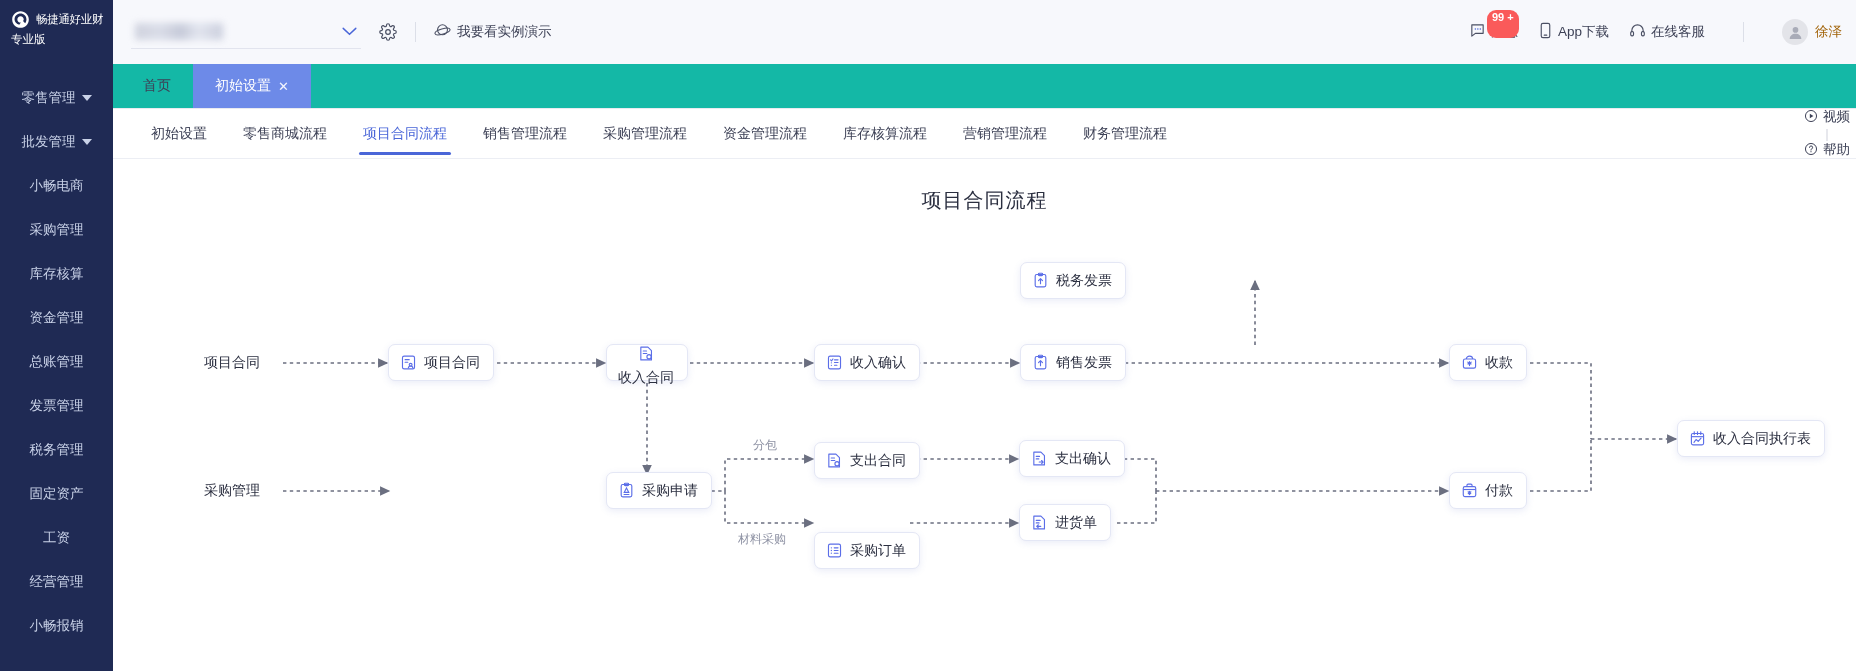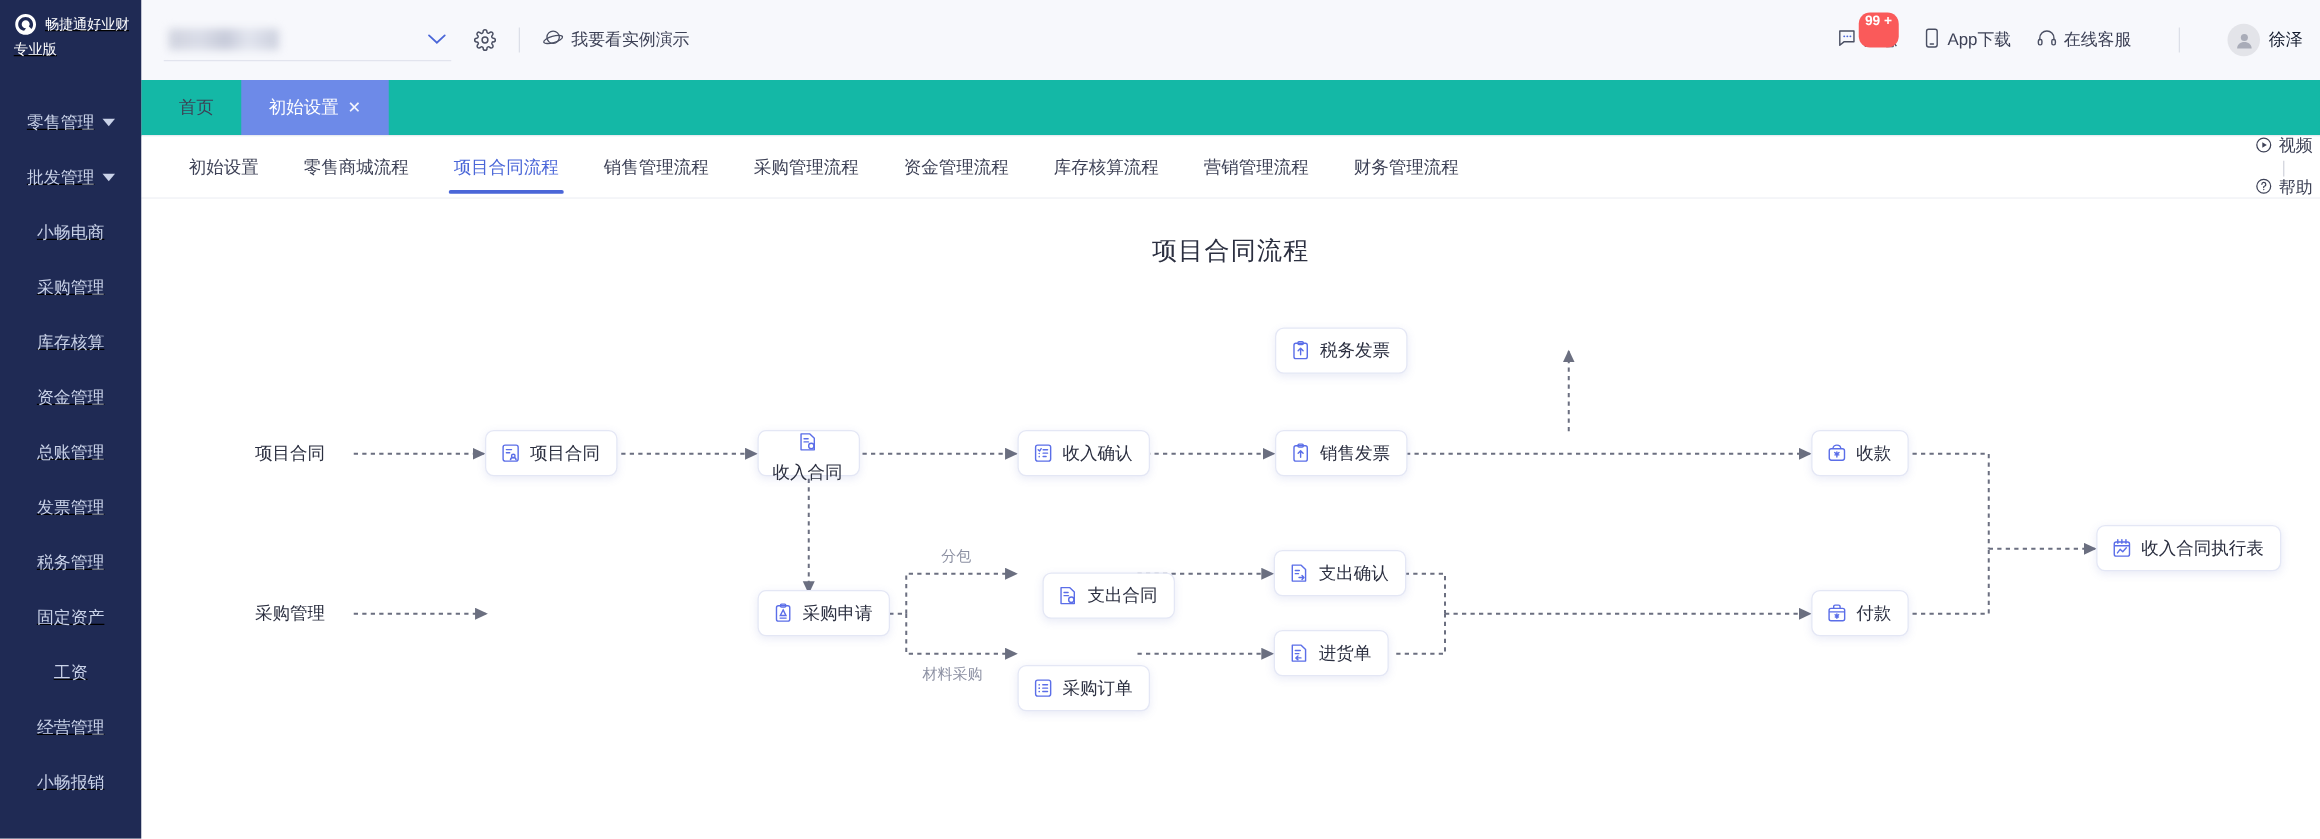--- a/index.html
+++ b/index.html
@@ -6,21 +6,21 @@
   html, body {
     width: 1856px; height: 671px;
     font-family: "Liberation Sans", "DejaVu Sans", sans-serif;
     background: #ffffff; overflow: hidden;
   }
   .app { position: relative; width: 1856px; height: 671px; display: flex; }
 
   
   .sidebar {
     width: 113px; height: 671px; background: #1f2a54; flex: 0 0 113px;
-    position: relative; z-index: 5; text-decoration: underline;
+    position: relative; z-index: 5;
   }
   .logo-box { height: 64px; padding: 9px 0 0 10px; }
   .logo-row { display: flex; align-items: center; gap: 5px; }
   .logo-mark {
     width: 21px; height: 21px; flex: 0 0 21px; position: relative;
   }
   .logo-mark svg { display: block; }
   .logo-txt { color: #fff; font-size: 11.5px; white-space: nowrap; letter-spacing: -0.3px; }
   .logo-sub { color: #ffffff; font-size: 11.5px; margin: 2px 0 0 1px; letter-spacing: 0px;}
   .menu { padding-top: 12px; }
@@ -70,21 +70,21 @@
   .badge {
     position: absolute; top: -12px; left: 18px; background: #fa5a5a; color: #fff;
     font-size: 11px; border-radius: 9px; padding: 1px 5px 14px 5px; line-height: 13px;
     font-weight: bold; white-space: nowrap;
   }
   .avatar-wrap { display: flex; align-items: center; gap: 7px; }
   .avatar {
     width: 26px; height: 26px; border-radius: 50%; background: #e3e4e9;
     display: flex; align-items: center; justify-content: center; color: #a9acb8;
   }
-  .uname { color: #0f172a; font-size: 13.5px; white-space: nowrap; }
+  .uname { color: #a16207; font-size: 13.5px; white-space: nowrap; }
 
   
   .tabstrip {
     height: 45px; background: #14b8a6; display: flex; align-items: stretch;
     border-bottom: 1px solid #e9eaf0; flex: 0 0 45px; padding-left: 8px;
   }
   .ptab {
     display: flex; align-items: center; gap: 7px; padding: 0 22px;
     font-size: 14px; color: #3d4156; cursor: pointer;
   }
@@ -480,21 +480,21 @@
           <svg width="17" height="17" viewBox="0 0 24 24" fill="none" stroke="#5b6ee8" stroke-width="1.6">
             <rect x="4.5" y="3.6" width="15" height="17.4" rx="2.2"></rect>
             <rect x="9" y="1.8" width="6" height="3.4" rx="1.2"></rect>
             <path d="M12 8.4 L15.2 14.6 H8.8 Z"></path>
             <line x1="8.6" y1="17.6" x2="15.4" y2="17.6" stroke-linecap="round"></line>
           </svg>
         </span>
         <span>采购申请</span>
       </div>
 
-      <div class="node" style="left:701px; top:299px;margin-left:20px;">
+      <div class="node" style="left:701px; top:283px;">
         <span>
           <svg width="17" height="17" viewBox="0 0 24 24" fill="none" stroke="#5b6ee8" stroke-width="1.6">
             <path d="M4 3h10l5 5v13H4z" stroke-linejoin="round"></path>
             <line x1="7.4" y1="8.4" x2="12" y2="8.4" stroke-linecap="round"></line>
             <line x1="7.4" y1="12" x2="12.4" y2="12" stroke-linecap="round"></line>
             <circle cx="15.6" cy="16.6" r="3"></circle>
           </svg>
         </span>
         <span>支出合同</span>
       </div>

